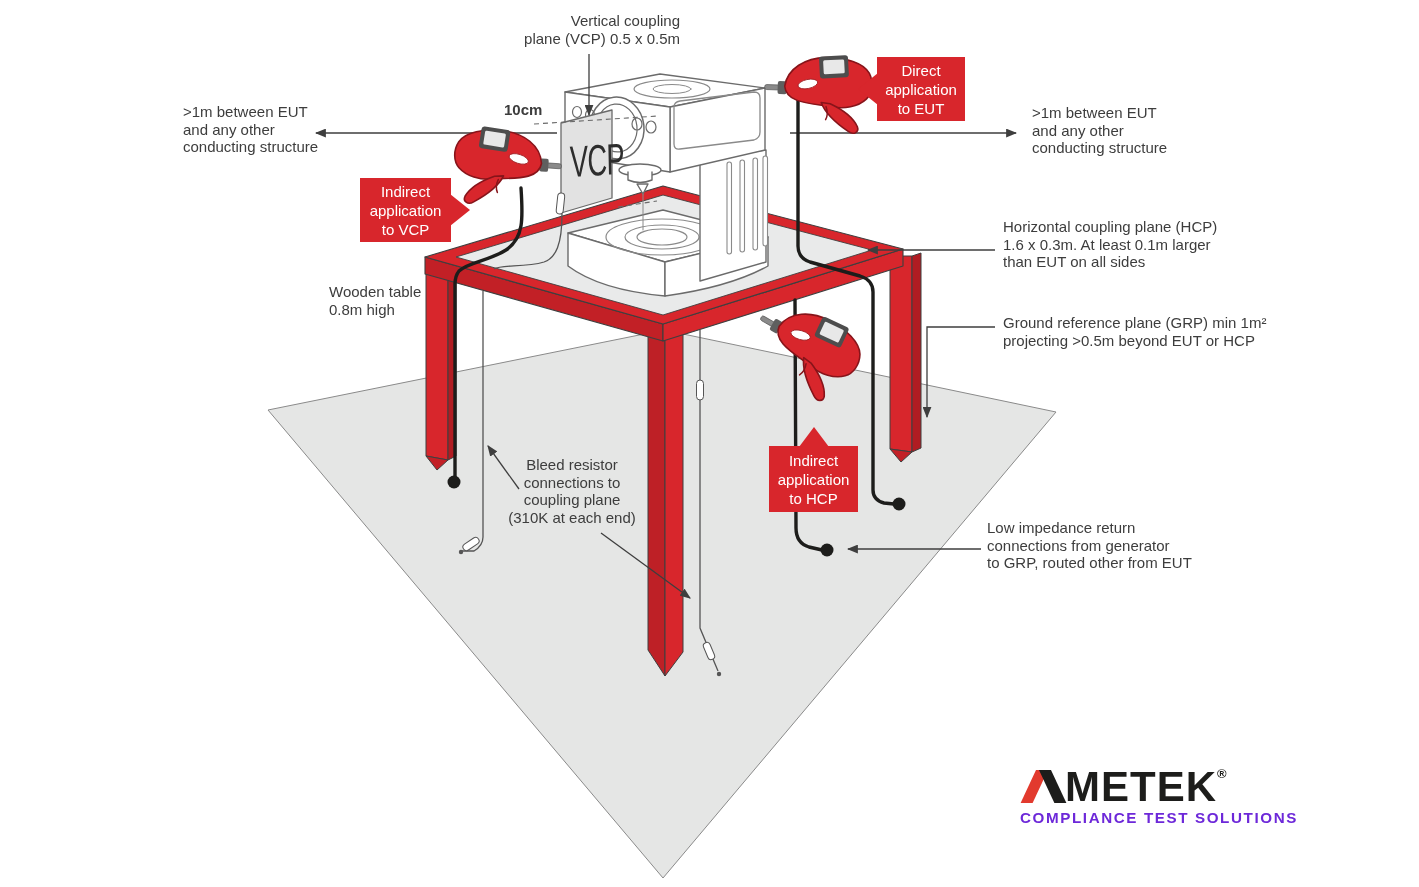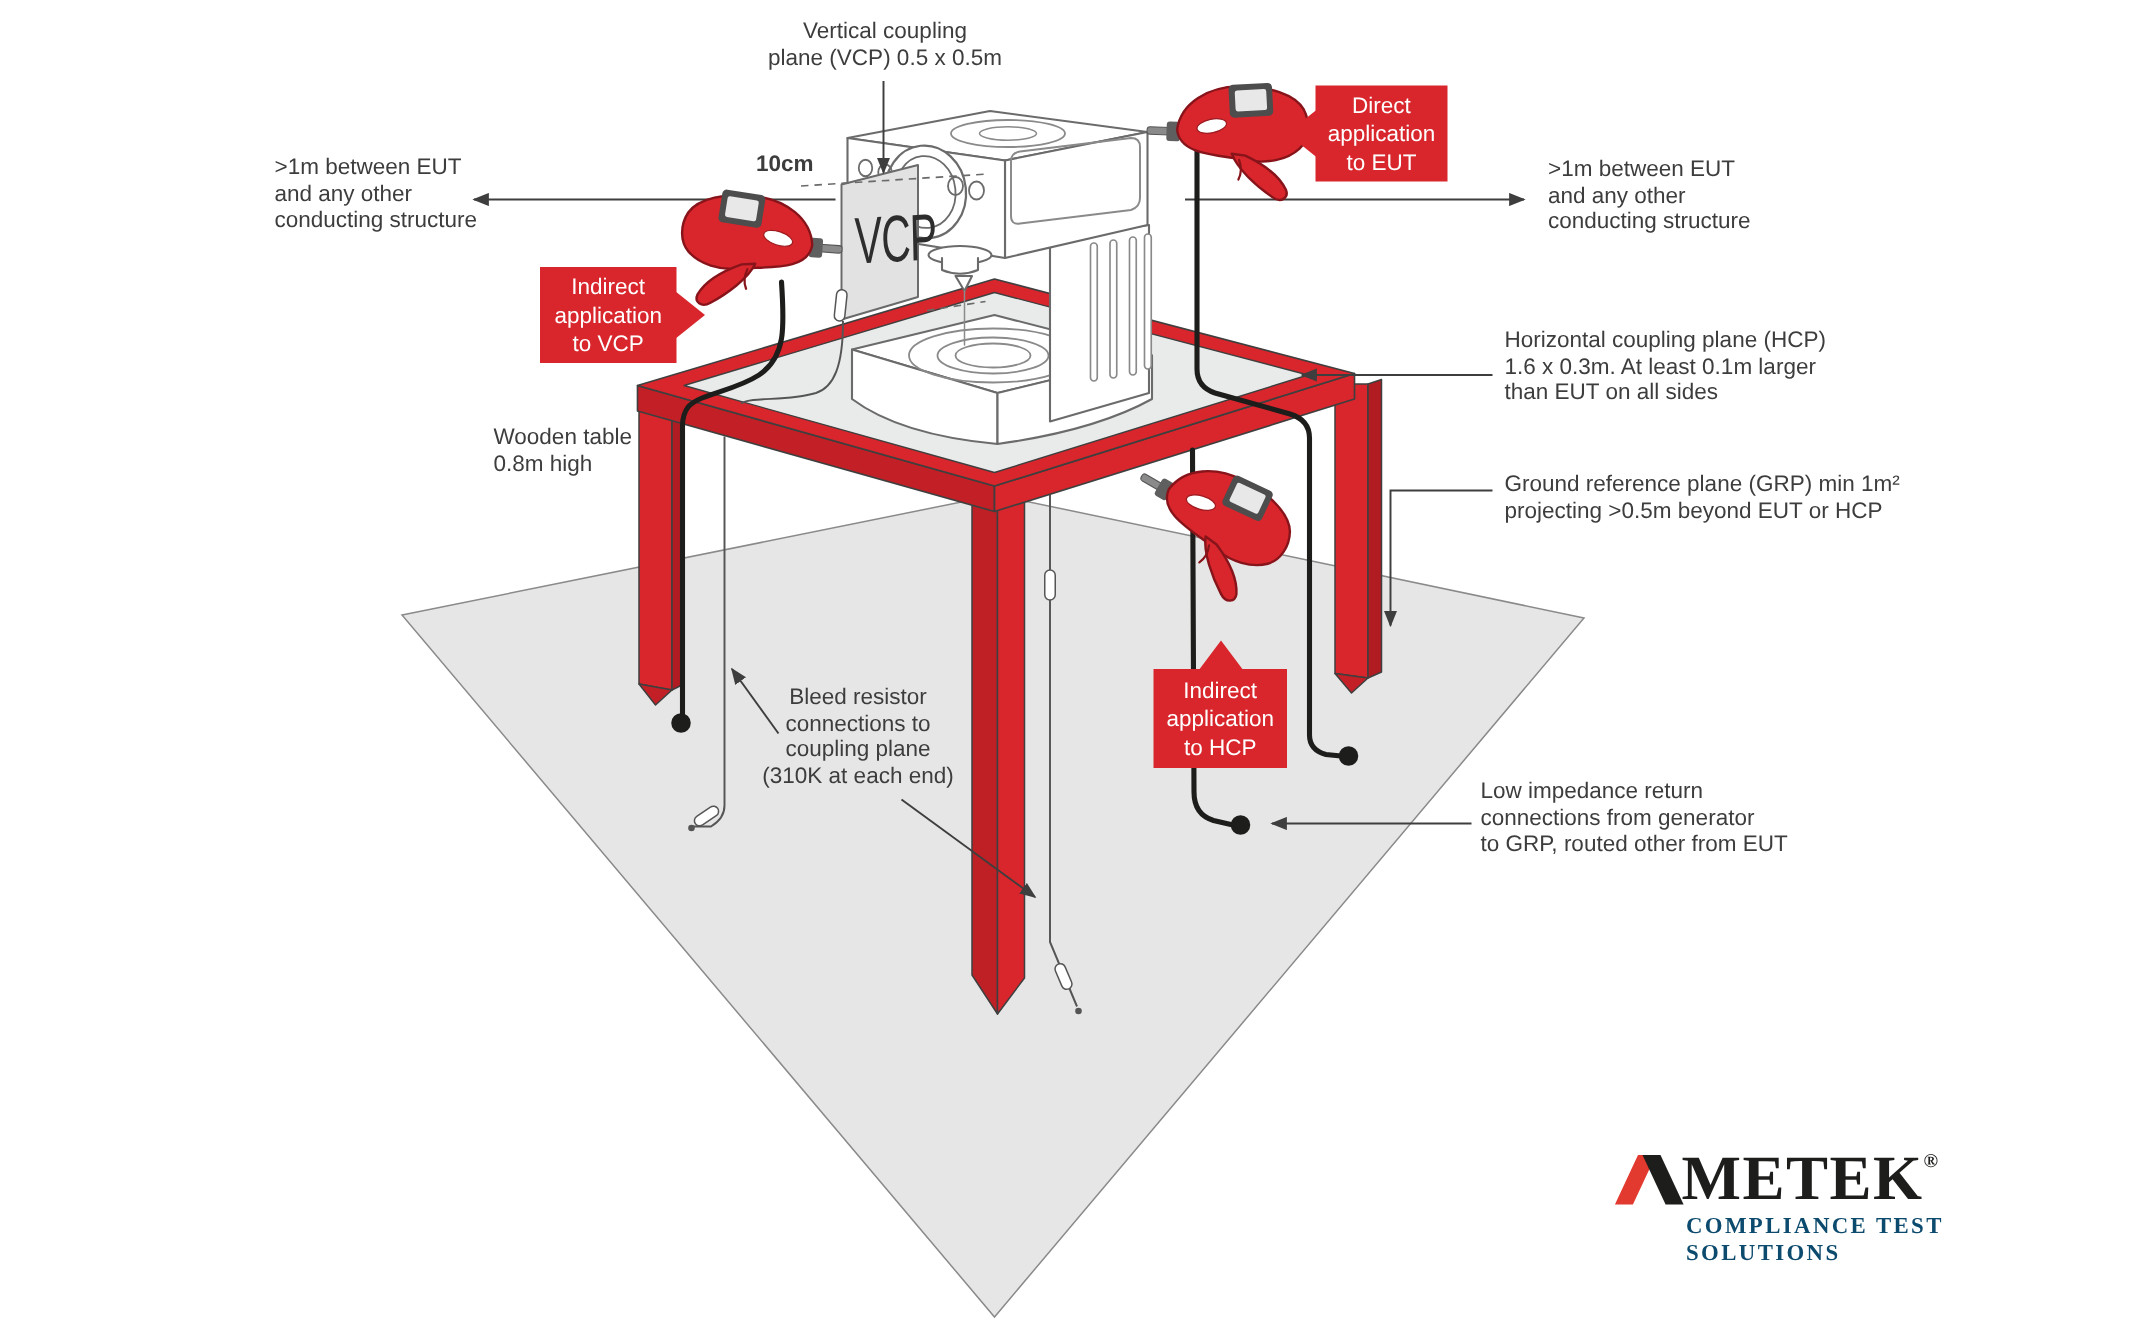--- a/index.html
+++ b/index.html
@@ -33,29 +33,29 @@
     top:-19px;left:50%;transform:translateX(-50%);
     border-bottom:20px solid #d8262c;border-left:15px solid transparent;border-right:15px solid transparent;
   }
   .vcp-text{
     position:absolute;left:560px;top:136px;width:52px;text-align:center;
     font-size:44px;font-weight:500;color:#2d2d2d;
     transform:scaleX(0.62) rotate(-2deg);transform-origin:center;
     letter-spacing:-1px;
   }
   
-  .logo{position:absolute;left:1076px;top:770px;width:300px;font-family:Liberation Serif, serif;}
+  .logo{position:absolute;left:1020px;top:770px;width:300px;}
   .logo-row{display:flex;align-items:flex-end;}
   .a-mark{position:relative;width:46px;height:33px;flex:0 0 auto;margin-right:-1px;}
   .a-stroke{position:absolute;top:0;width:12px;height:33px;transform-origin:top center;}
   .a-stroke.red{left:16px;background:#e23a2e;transform:skewX(-25deg);}
   .a-stroke.black{left:19px;background:#1d1d1b;transform:skewX(25deg);}
   .brand-rest{font-size:42px;font-weight:800;letter-spacing:1px;color:#1d1d1b;line-height:33px;}
   .reg-mark{font-size:13px;font-weight:700;color:#1d1d1b;align-self:flex-start;margin-top:-4px;}
-  .tagline{font-size:15.2px;font-weight:700;letter-spacing:1.6px;color:#0c4a6e;margin-top:6px;margin-left:48px;}
+  .tagline{font-size:15.2px;font-weight:700;letter-spacing:1.6px;color:#6d28d9;margin-top:6px;}
 </style>
 </head>
 <body>
 
 <div id="stage">
 
   <svg id="diagram-svg" width="1419" height="887" viewBox="0 0 1419 887">
     <defs>
       <marker id="arr" viewBox="0 0 10 8" refX="9" refY="4" markerWidth="11" markerHeight="9" orient="auto-start-reverse" markerUnits="userSpaceOnUse">
         <path d="M0,0 L10,4 L0,8 Z" fill="#3e3e3e"></path>
@@ -191,21 +191,21 @@
   <div class="callout tail-left" style="left:877px;top:29px;width:88px;height:64px;">Direct
 application
 to EUT</div>
   <div class="callout tail-right" style="left:360px;top:150px;width:91px;height:64px;">Indirect
 application
 to VCP</div>
   <div class="callout tail-up" style="left:769px;top:418px;width:89px;height:66px;">Indirect
 application
 to HCP</div>
 
-  <div class="lbl center" style="left:590px;top:12px;width:180px;">Vertical coupling
+  <div class="lbl center" style="left:590px;top:12px;width:180px;text-align:right;">Vertical coupling
 plane (VCP) 0.5 x 0.5m</div>
   <div class="lbl bold" style="left:504px;top:101px;">10cm</div>
   <div class="lbl" style="left:183px;top:103px;">&gt;1m between EUT
 and any other
 conducting structure</div>
   <div class="lbl" style="left:1032px;top:104px;">&gt;1m between EUT
 and any other
 conducting structure</div>
   <div class="lbl" style="left:1003px;top:218px;">Horizontal coupling plane (HCP)
 1.6 x 0.3m. At least 0.1m larger

